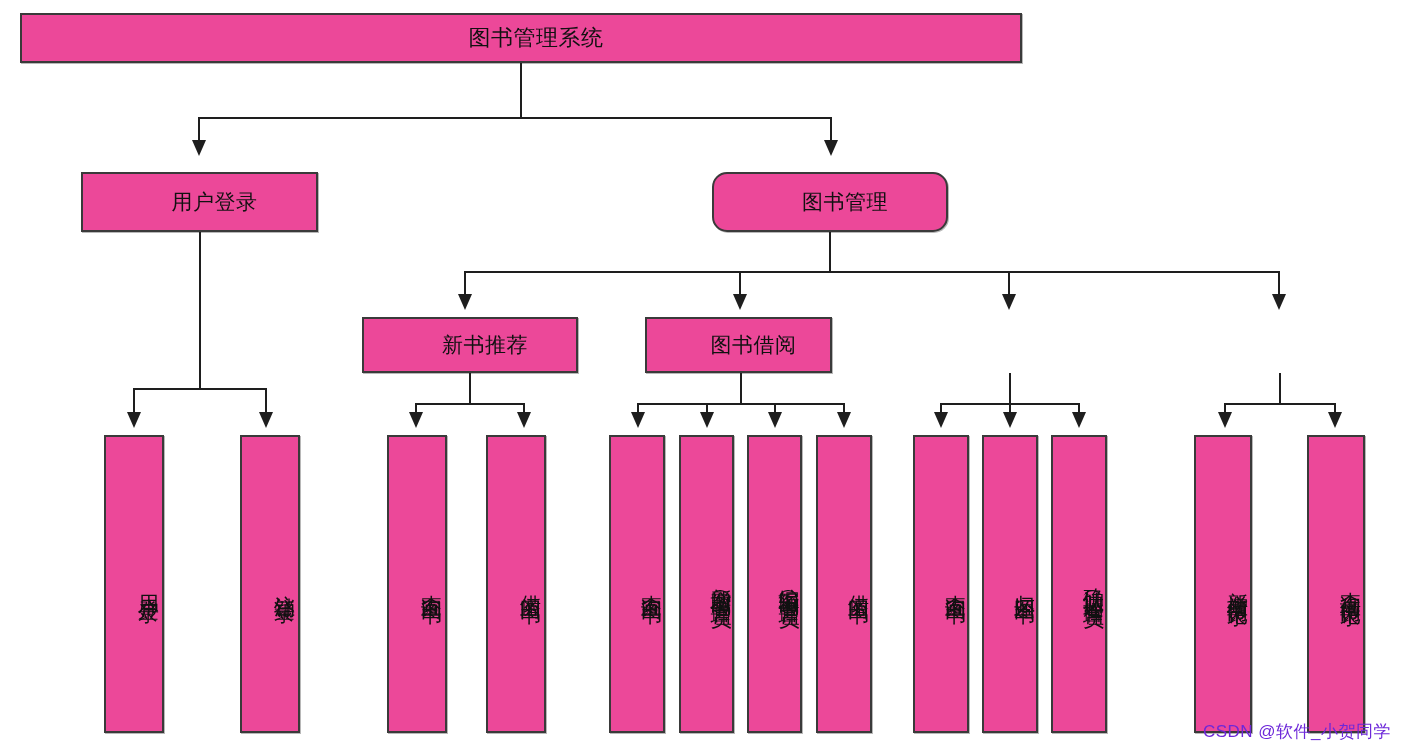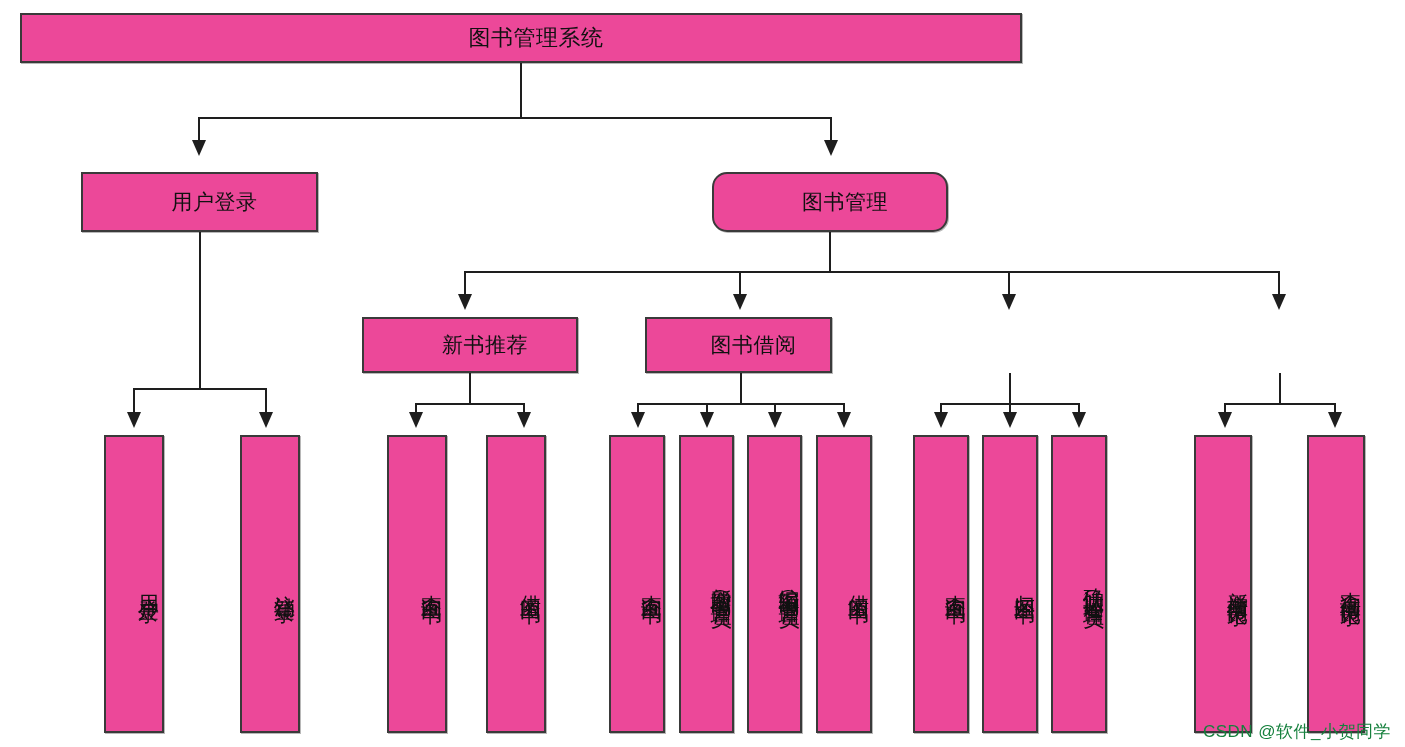--- a/index.html
+++ b/index.html
@@ -70,21 +70,21 @@
     border-left: 7px solid transparent;
     border-right: 7px solid transparent;
     border-top: 16px solid #1e1e1e;
   }
   
   #watermark {
     position: absolute;
     right: 14px;
     bottom: 4px;
     font-size: 17px;
-    color: #15803d;
+    color: #6d28d9;
     white-space: nowrap;
     letter-spacing: 0.5px;
     pointer-events: none;
   }
 </style>
 </head>
 <body>
 
 <div id="canvas">
 

